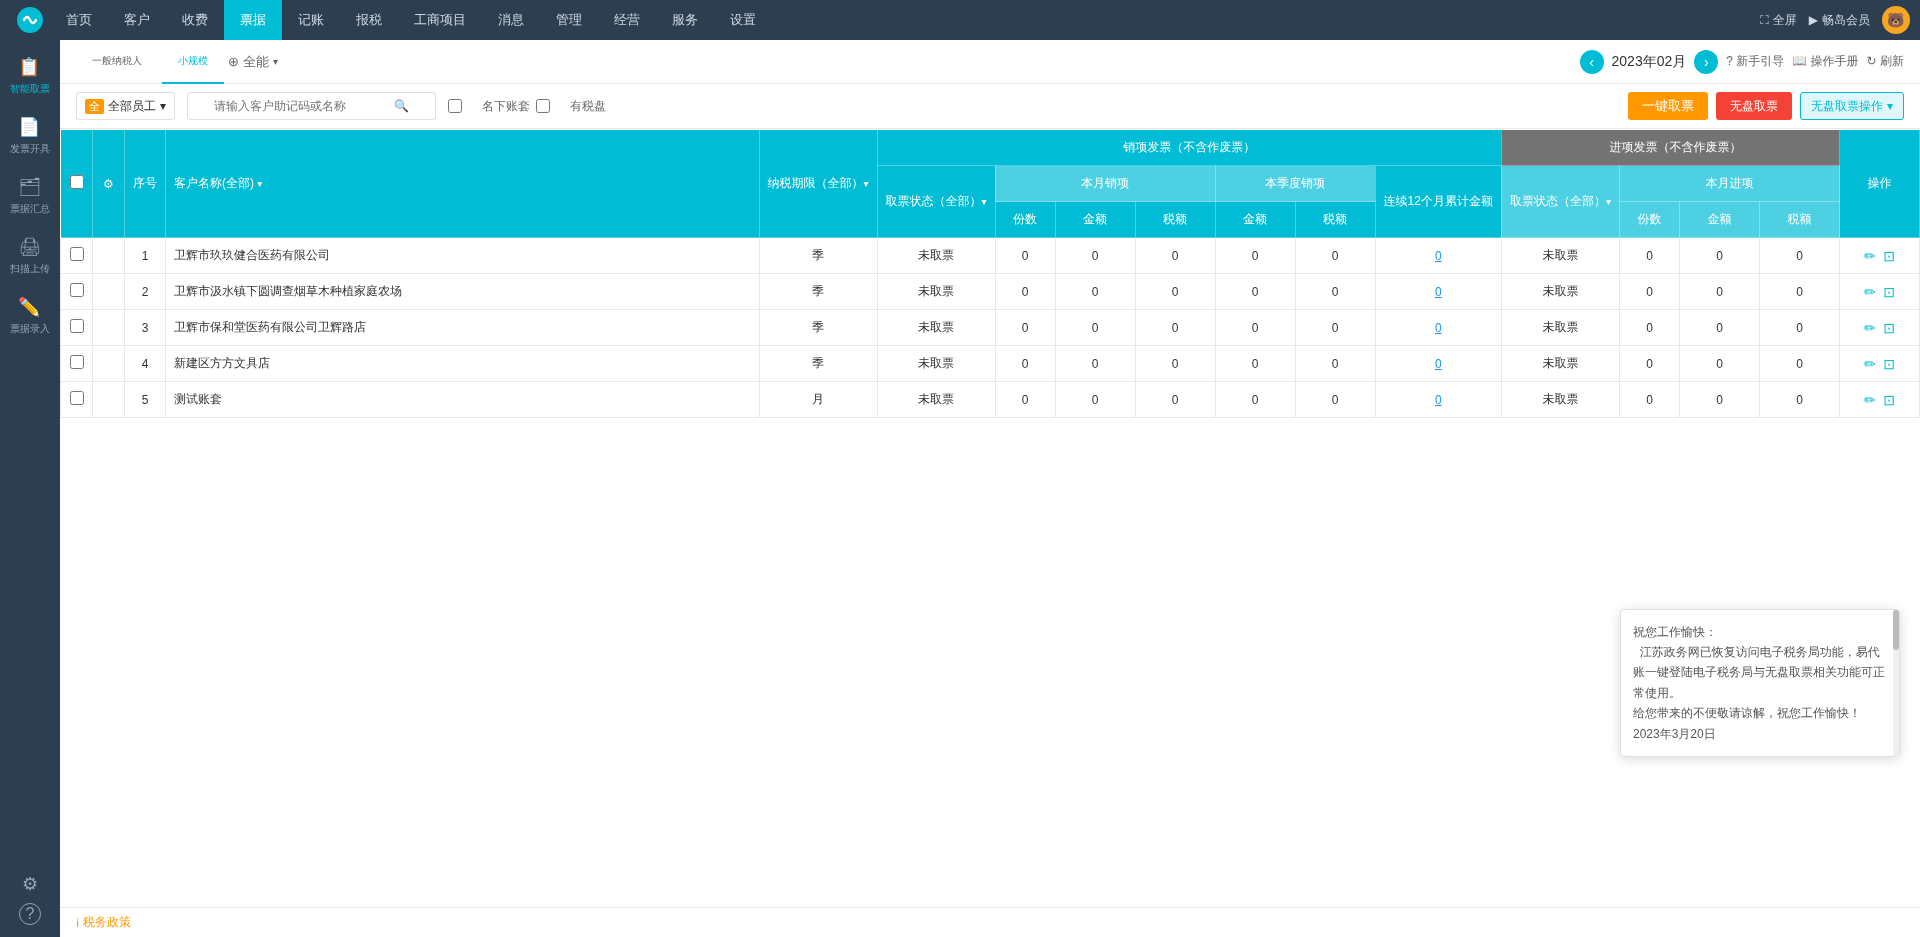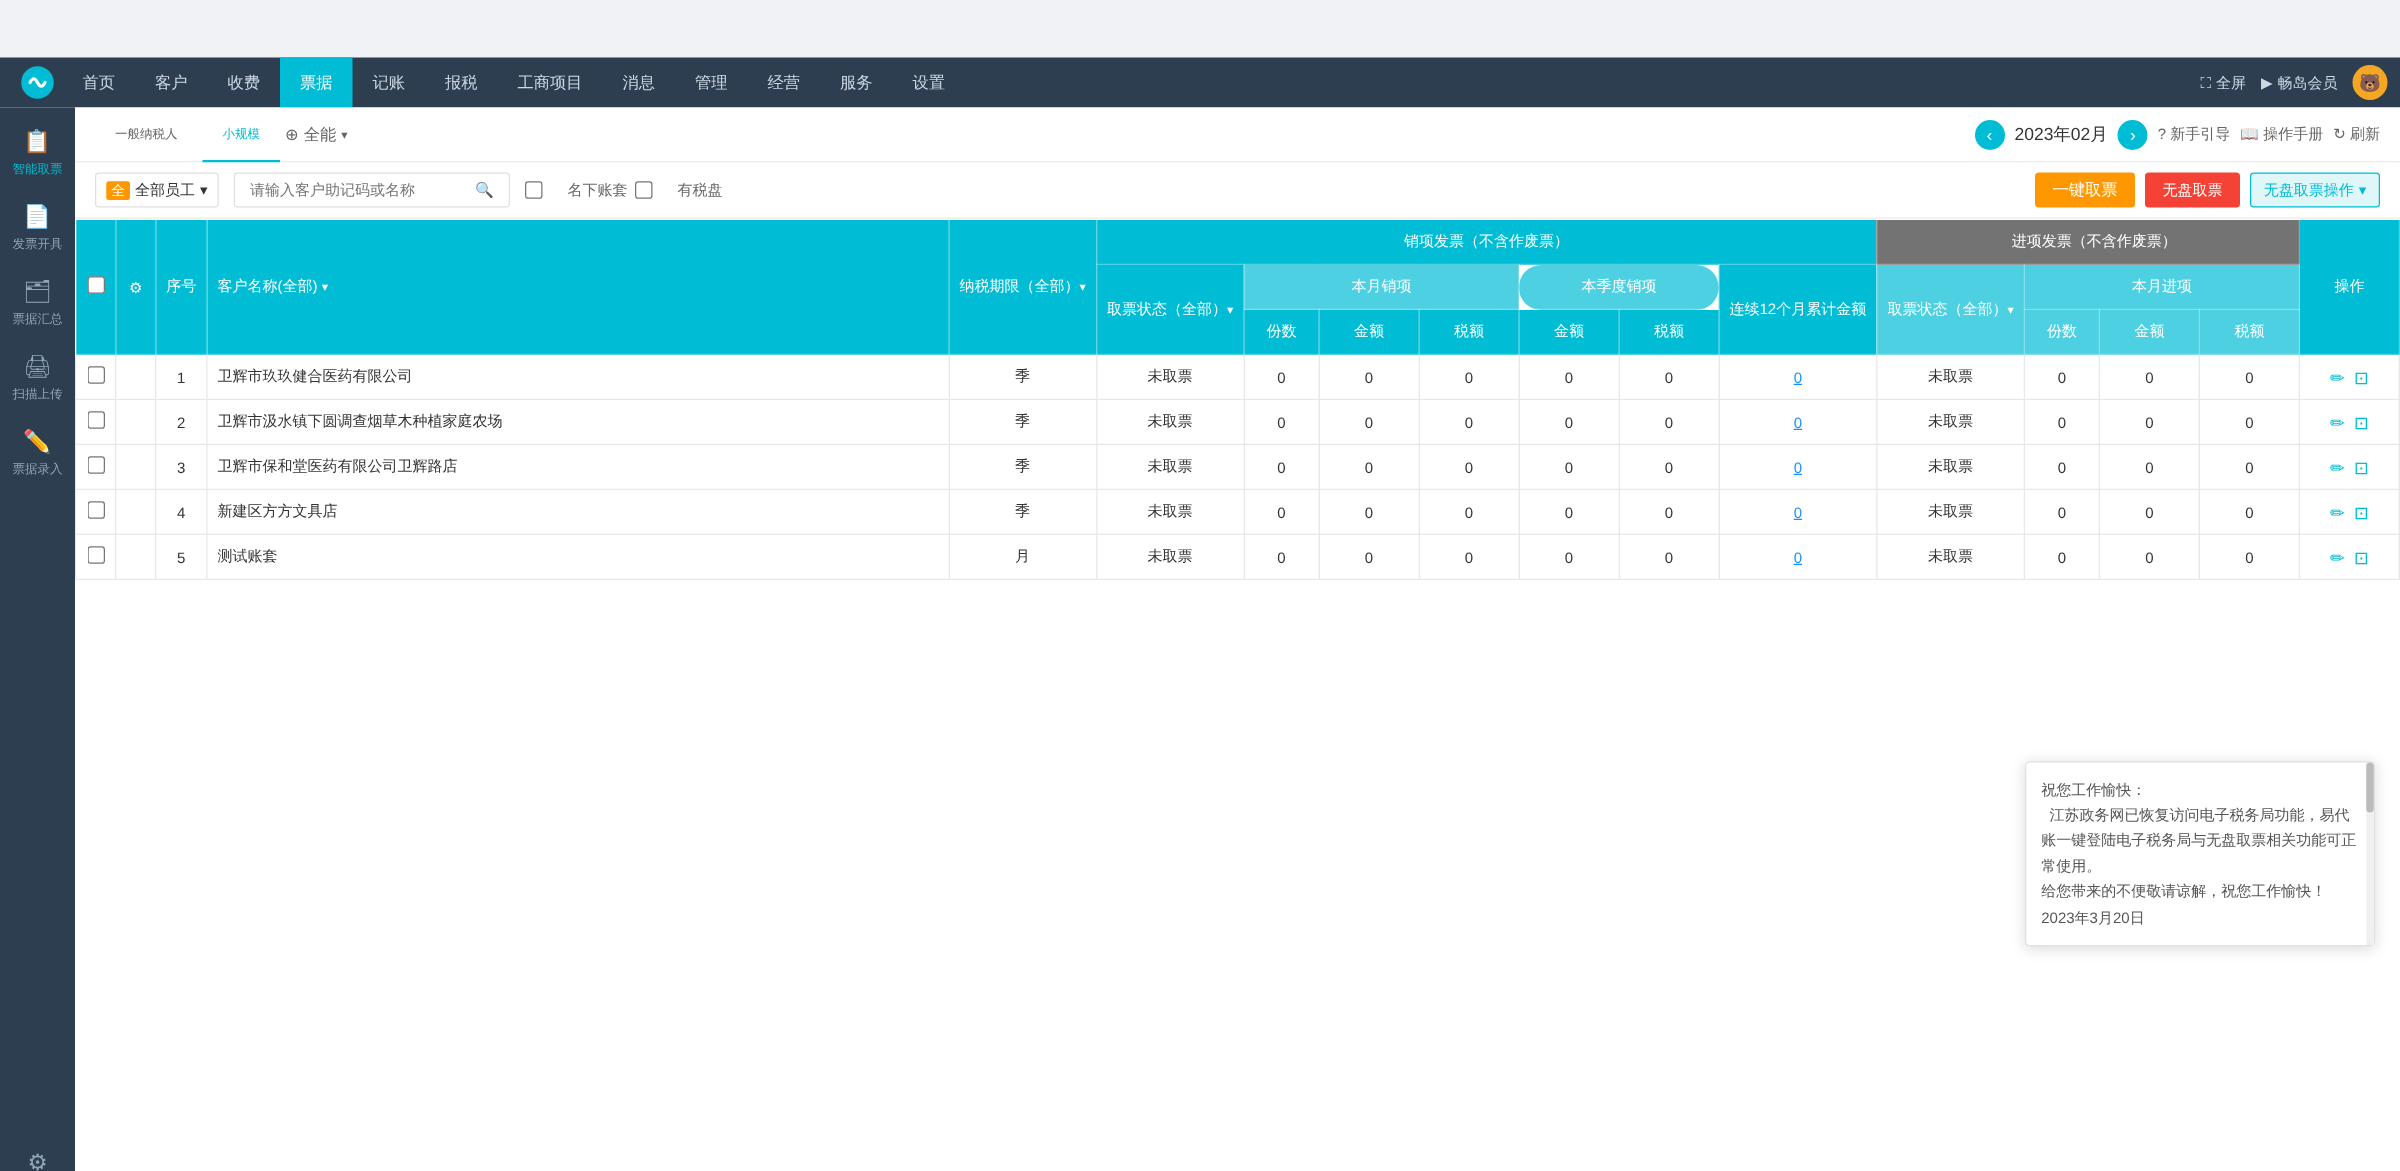--- a/index.html
+++ b/index.html
@@ -1,19 +1,19 @@
 <!DOCTYPE html>
 <html><head>
   <meta charset="utf-8">
   <style>
     * { margin: 0; padding: 0; box-sizing: border-box; }
     body { font-family: 'Microsoft YaHei', Arial, sans-serif; font-size: 12px; background: #f0f2f5; color: #333; width: 1920px; min-height: 937px; overflow-x: hidden; }
 
     
-    .top-nav { display: flex; align-items: center; background: #2d3e50; height: 40px; padding: 0 10px; margin-top: 46px; }
+    .top-nav { display: flex; align-items: center; background: #2d3e50; height: 40px; padding: 0 10px; }
     .top-nav .logo { width: 40px; height: 40px; display: flex; align-items: center; justify-content: center; }
     .top-nav .logo svg { width: 28px; height: 28px; }
     .top-nav .nav-items { display: flex; align-items: center; flex: 1; }
     .top-nav .nav-item { color: #cdd8e3; padding: 0 16px; height: 40px; display: flex; align-items: center; cursor: pointer; font-size: 13px; }
     .top-nav .nav-item.active { background: #00bcd4; color: #fff; }
     .top-nav .nav-right { display: flex; align-items: center; gap: 12px; color: #cdd8e3; font-size: 12px; }
     .top-nav .nav-right span { cursor: pointer; }
     .top-nav .avatar { width: 28px; height: 28px; border-radius: 50%; background: #f5a623; display: flex; align-items: center; justify-content: center; color: #fff; font-size: 14px; cursor: pointer; }
 
     
@@ -37,21 +37,21 @@
     .date-nav { display: flex; align-items: center; gap: 8px; }
     .date-nav .arrow { width: 24px; height: 24px; border-radius: 50%; background: #00bcd4; color: #fff; display: flex; align-items: center; justify-content: center; cursor: pointer; font-size: 14px; }
     .date-nav .date-text { font-size: 14px; font-weight: 500; color: #333; }
     .sub-tabs-actions { display: flex; align-items: center; gap: 8px; font-size: 12px; color: #666; }
     .sub-tabs-actions span { cursor: pointer; }
 
     
     .filter-bar { background: #fff; padding: 8px 16px; display: flex; align-items: center; gap: 12px; border-bottom: 1px solid #e8e8e8; }
     .filter-select { display: flex; align-items: center; border: 1px solid #e0e0e0; border-radius: 3px; height: 28px; padding: 0 8px; gap: 4px; font-size: 12px; color: #333; background: #fff; cursor: pointer; }
     .filter-select .select-badge { background: #ff9800; color: #fff; border-radius: 2px; padding: 0 4px; font-size: 11px; }
-    .search-box { display: flex; align-items: center; border: 1px solid #e0e0e0; border-radius: 3px; height: 28px; padding: 0 12px; }
+    .search-box { display: flex; align-items: center; border: 1px solid #e0e0e0; border-radius: 3px; height: 28px; padding: 0 26px; }
     .search-box input { border: none; outline: none; font-size: 12px; width: 180px; color: #666; }
     .search-box .search-icon { color: #999; cursor: pointer; }
     .checkbox-group { display: flex; align-items: center; gap: 6px; }
     .checkbox-group label { font-size: 12px; color: #666; display: flex; align-items: center; gap: 20px; cursor: pointer; }
     .filter-right { margin-left: auto; display: flex; align-items: center; gap: 8px; }
     .btn-primary { background: #ff9800; color: #fff; border: none; border-radius: 3px; height: 28px; padding: 0 14px; font-size: 13px; cursor: pointer; white-space: nowrap; }
     .btn-danger { background: #f44336; color: #fff; border: none; border-radius: 3px; height: 28px; padding: 0 14px; font-size: 12px; cursor: pointer; white-space: nowrap; }
     .btn-dropdown { background: #e0f7fa; color: #00bcd4; border: 1px solid #00bcd4; border-radius: 3px; height: 28px; padding: 0 10px; font-size: 12px; cursor: pointer; display: flex; align-items: center; gap: 4px; }
 
     
@@ -237,21 +237,21 @@
             </th>
             <th colspan="7" style="background:#00bcd4;">销项发票（不含作废票）</th>
             <th colspan="4" style="background:#737373;padding-left:18px;">进项发票（不含作废票）</th>
             <th rowspan="3" class="col-ops">操作</th>
           </tr>
           <tr>
             <th rowspan="2" class="col-status">
               取票状态（全部）<span style="font-size:10px;">▾</span>
             </th>
             <th colspan="3" style="background:#4dd0e1;">本月销项</th>
-            <th colspan="2" style="background:#4dd0e1;border-radius:18px;">本季度销项</th>
+            <th colspan="2" style="background:#4dd0e1;">本季度销项</th>
             <th rowspan="2" class="col-amount">连续12个月累计金额</th>
             <th rowspan="2" class="col-status" style="background:#4dd0e1;">
               取票状态（全部）<span style="font-size:10px;">▾</span>
             </th>
             <th colspan="3" style="background:#4dd0e1;">本月进项</th>
           </tr>
           <tr>
             <th class="col-count">份数</th>
             <th class="col-amount">金额</th>
             <th class="col-tax">税额</th>

